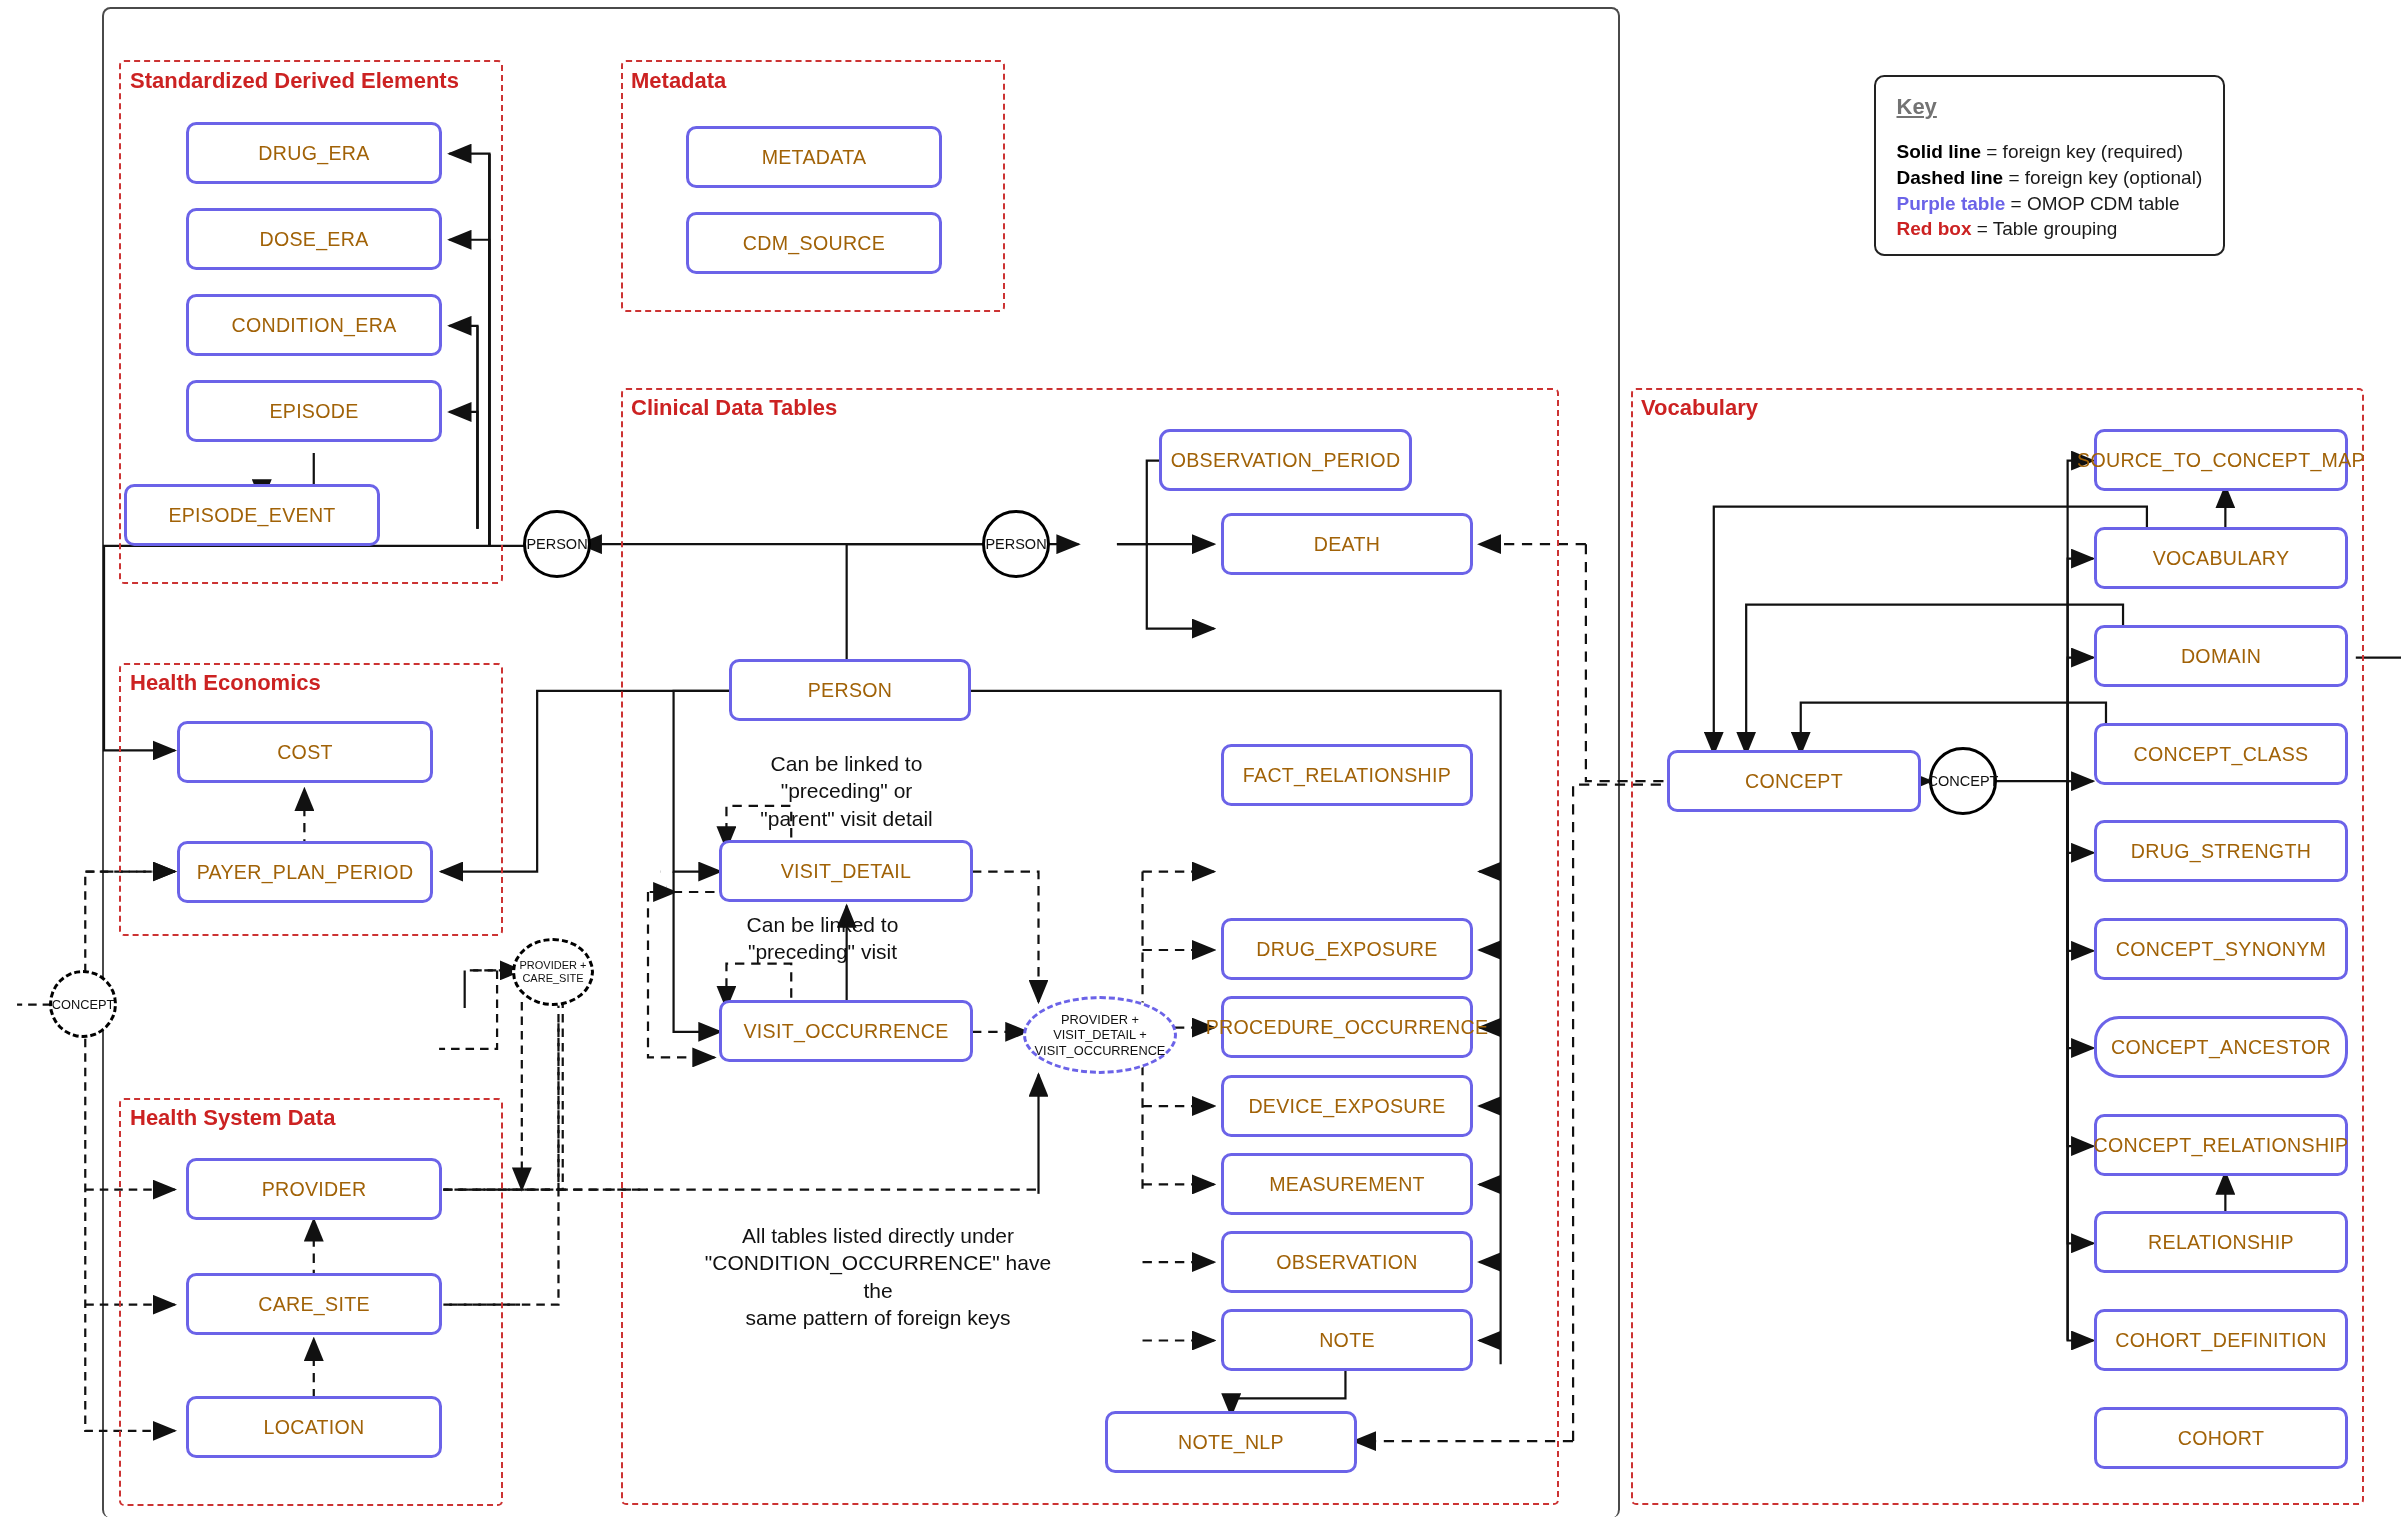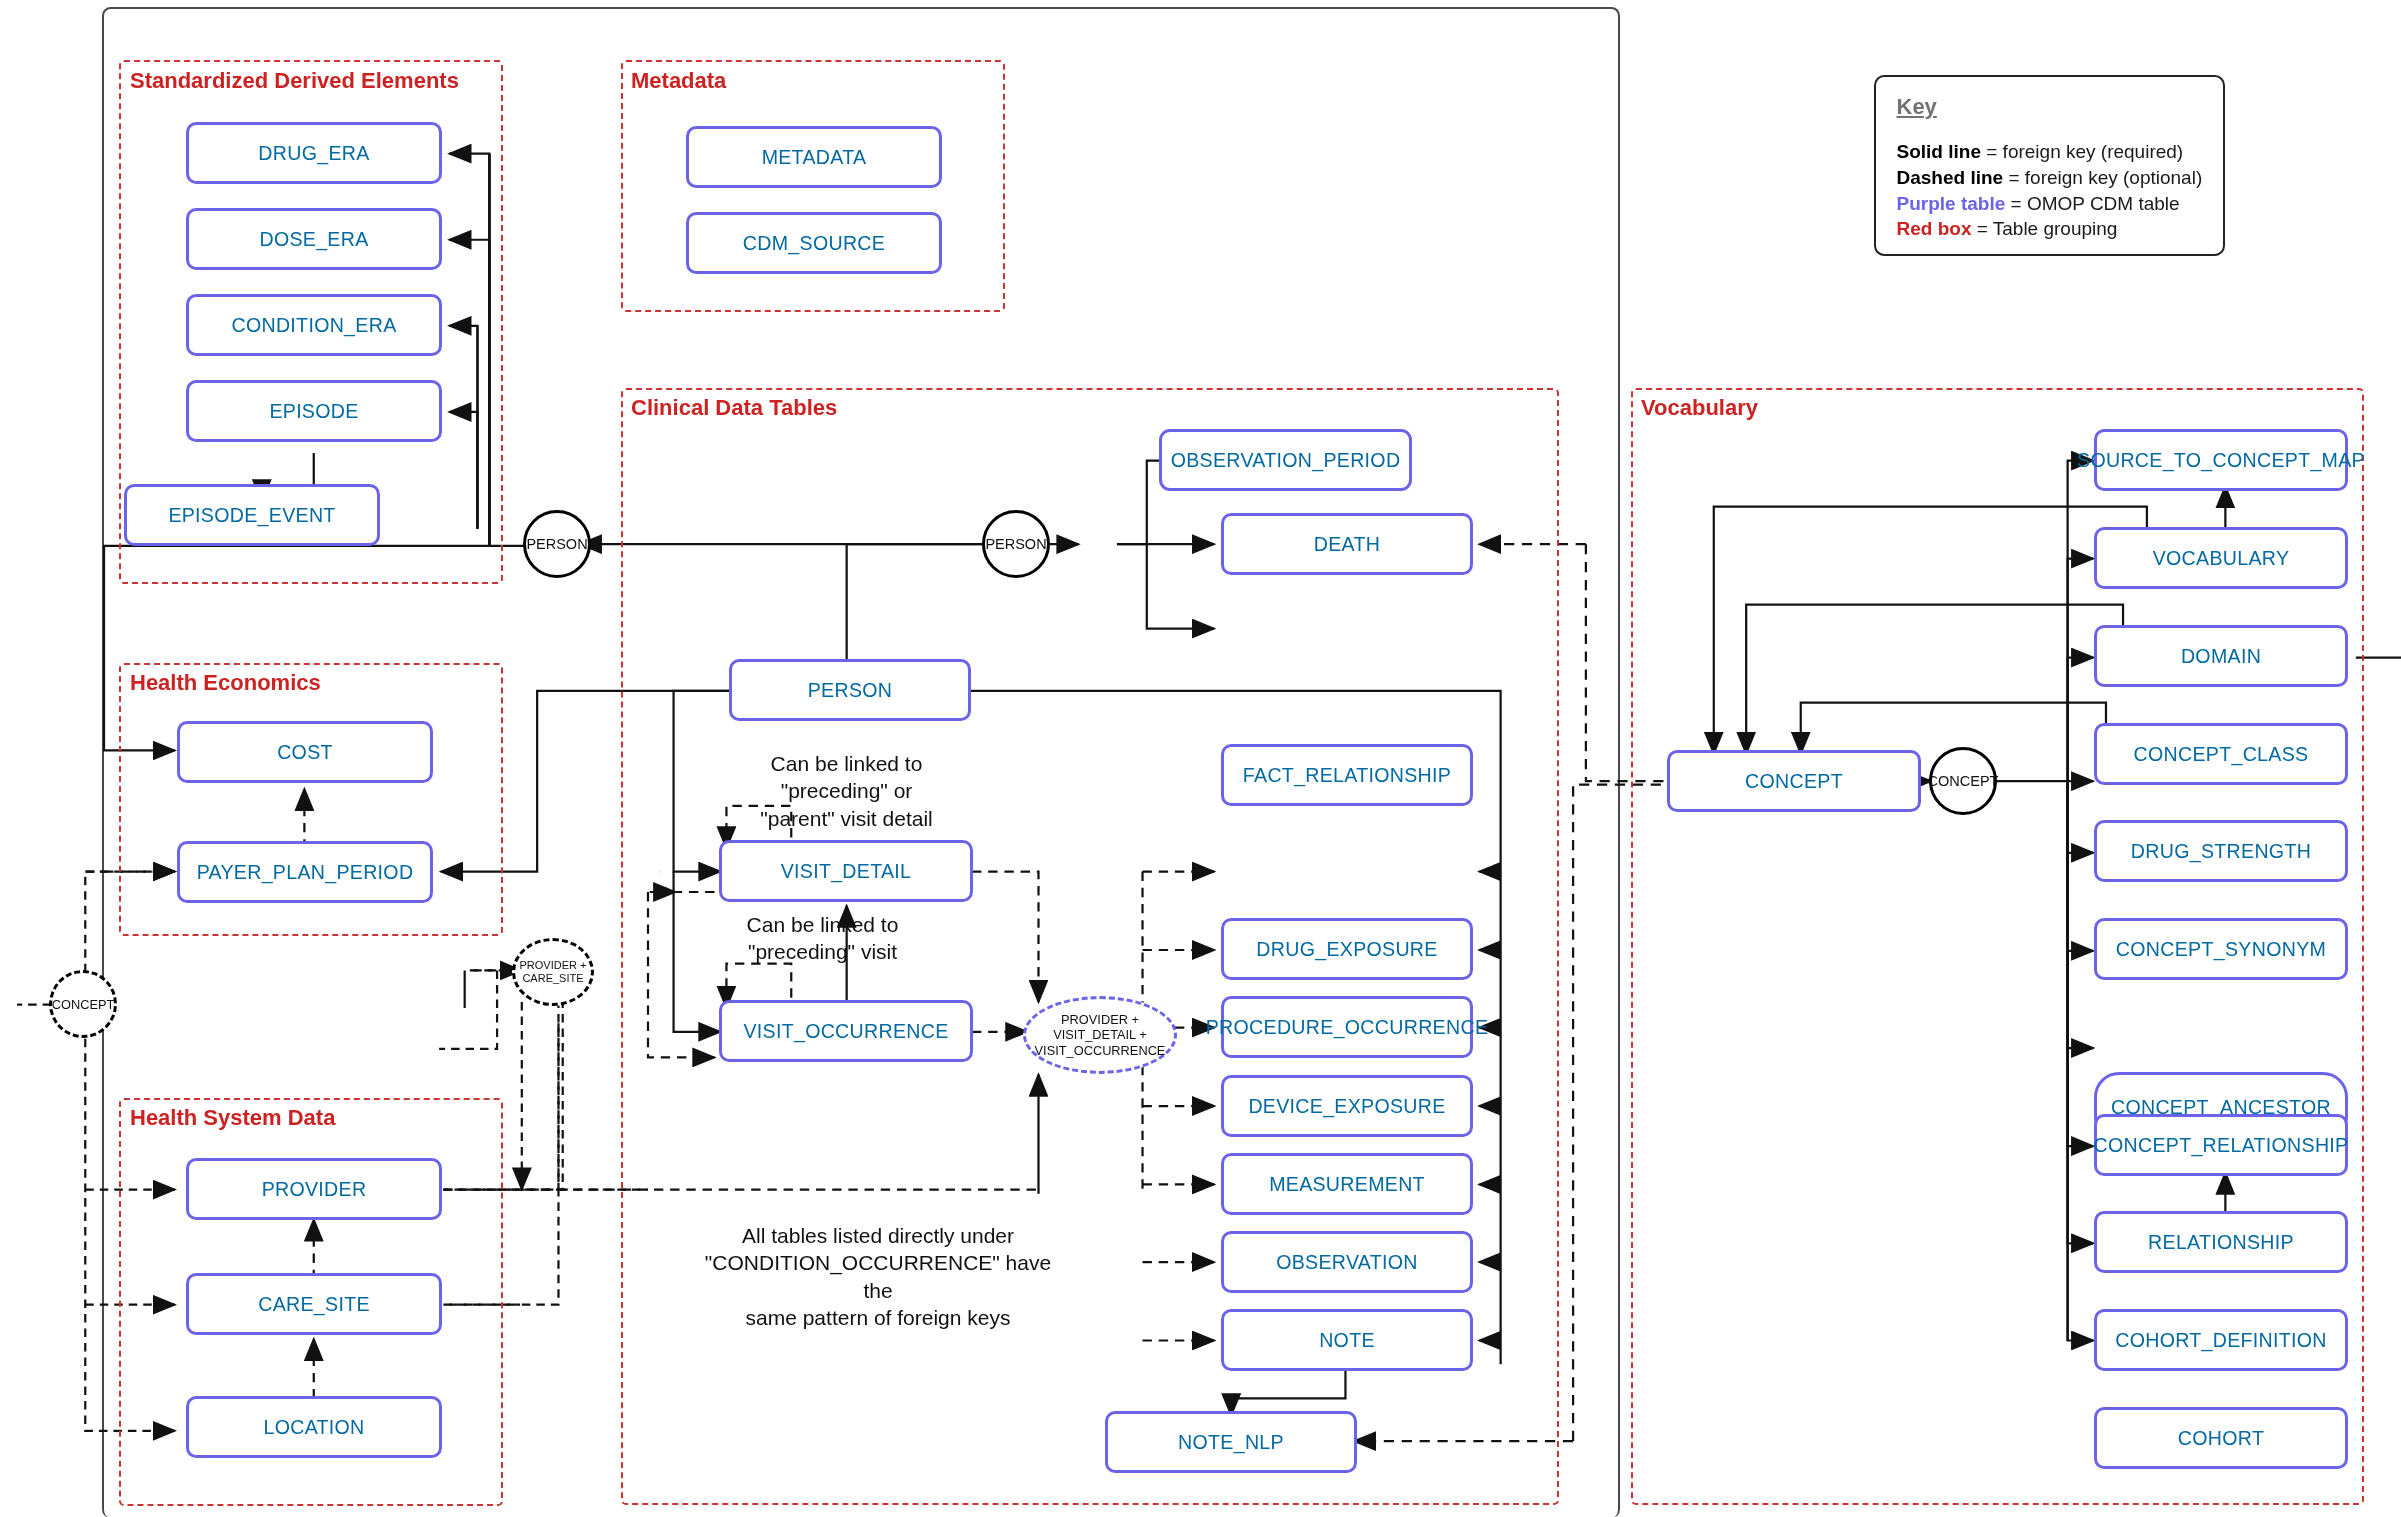--- a/index.html
+++ b/index.html
@@ -5,21 +5,21 @@
   html,body{margin:0;padding:0;background:#ffffff;}
   body{font-family:"Liberation Sans",sans-serif;}
   #canvas{position:relative;width:2401px;height:1518px;background:#fff;overflow:hidden;}
   svg.wires{position:absolute;left:0;top:0;width:2401px;height:1518px;pointer-events:none;}
 
   .group{position:absolute;border:2.6px dashed #cc3333;border-radius:5.1px;box-sizing:border-box;}
   .group-title{position:absolute;color:#cc2222;font-weight:bold;font-size:22px;white-space:nowrap;}
 
   .tbl{position:absolute;box-sizing:border-box;border:3.4px solid #6b63e8;border-radius:10.2px;
        background:#fff;display:flex;align-items:center;justify-content:center;
-       color:#0369a1;font-size:19.6px;letter-spacing:0.3px;text-align:center;}
+       color:#a16207;font-size:19.6px;letter-spacing:0.3px;text-align:center;}
 
   .circ{position:absolute;box-sizing:border-box;border:3.4px solid #000;border-radius:50%;
         background:#fff;display:flex;align-items:center;justify-content:center;
         font-size:14.5px;color:#111;}
   .circ.dash{border:3.4px dashed #000;}
 
   .ell{position:absolute;box-sizing:border-box;border:3.4px dashed #6b63e8;border-radius:50%;
        background:#fff;display:flex;align-items:center;justify-content:center;text-align:center;
        font-size:12.8px;line-height:1.18;color:#111;}
 
@@ -247,21 +247,21 @@
   <div class="tbl" style="left:1221px;top:1309px;width:252px;height:62px;">NOTE</div>
   <div class="tbl" style="left:1105px;top:1411px;width:252px;height:62px;">NOTE_NLP</div>
 
   <div class="tbl" style="left:1667px;top:750px;width:254px;height:62px;">CONCEPT</div>
   <div class="tbl" style="left:2094px;top:429px;width:254px;height:62px;">SOURCE_TO_CONCEPT_MAP</div>
   <div class="tbl" style="left:2094px;top:527px;width:254px;height:62px;">VOCABULARY</div>
   <div class="tbl" style="left:2094px;top:625px;width:254px;height:62px;">DOMAIN</div>
   <div class="tbl" style="left:2094px;top:723px;width:254px;height:62px;">CONCEPT_CLASS</div>
   <div class="tbl" style="left:2094px;top:820px;width:254px;height:62px;">DRUG_STRENGTH</div>
   <div class="tbl" style="left:2094px;top:918px;width:254px;height:62px;">CONCEPT_SYNONYM</div>
-  <div class="tbl" style="left:2094px;top:1072px;width:254px;height:70px;border-radius:25px;">CONCEPT_ANCESTOR</div>
+  <div class="tbl" style="left:2094px;top:1016px;width:254px;height:62px;border-radius:25px;">CONCEPT_ANCESTOR</div>
   <div class="tbl" style="left:2094px;top:1114px;width:254px;height:62px;">CONCEPT_RELATIONSHIP</div>
   <div class="tbl" style="left:2094px;top:1211px;width:254px;height:62px;">RELATIONSHIP</div>
   <div class="tbl" style="left:2094px;top:1309px;width:254px;height:62px;">COHORT_DEFINITION</div>
   <div class="tbl" style="left:2094px;top:1407px;width:254px;height:62px;">COHORT</div>
 
   <div class="circ" style="left:523px;top:510px;width:68px;height:68px;">PERSON</div>
   <div class="circ" style="left:982px;top:510px;width:68px;height:68px;">PERSON</div>
   <div class="circ" style="left:1929px;top:747px;width:68px;height:68px;">CONCEPT</div>
 
   <div class="circ dash" style="left:49px;top:970px;width:68px;height:68px;font-size:12.8px;">

